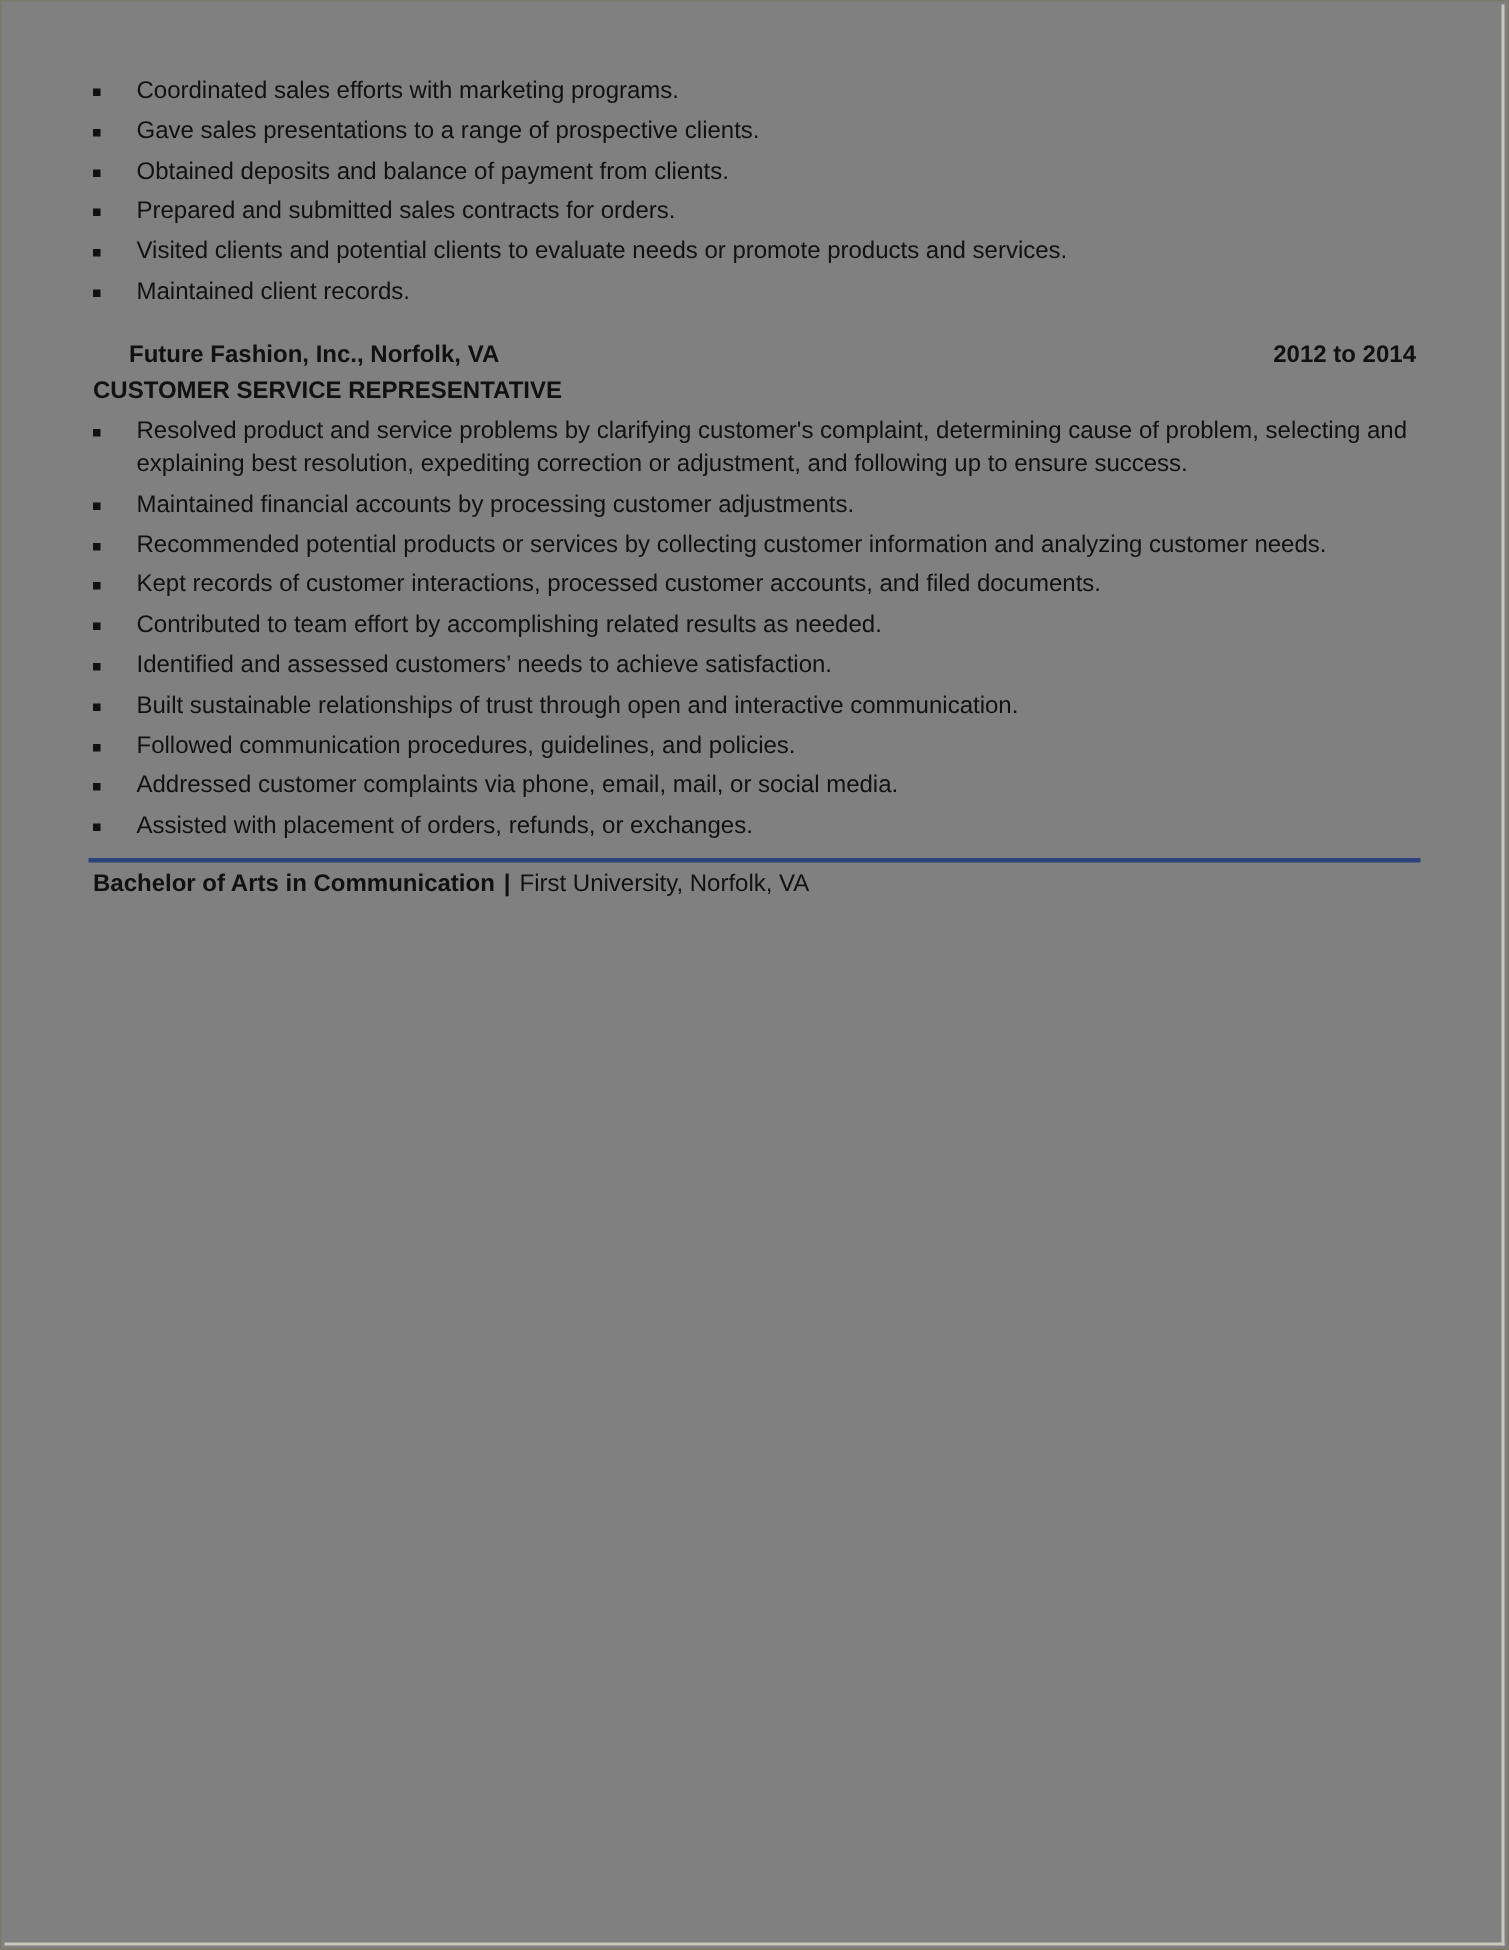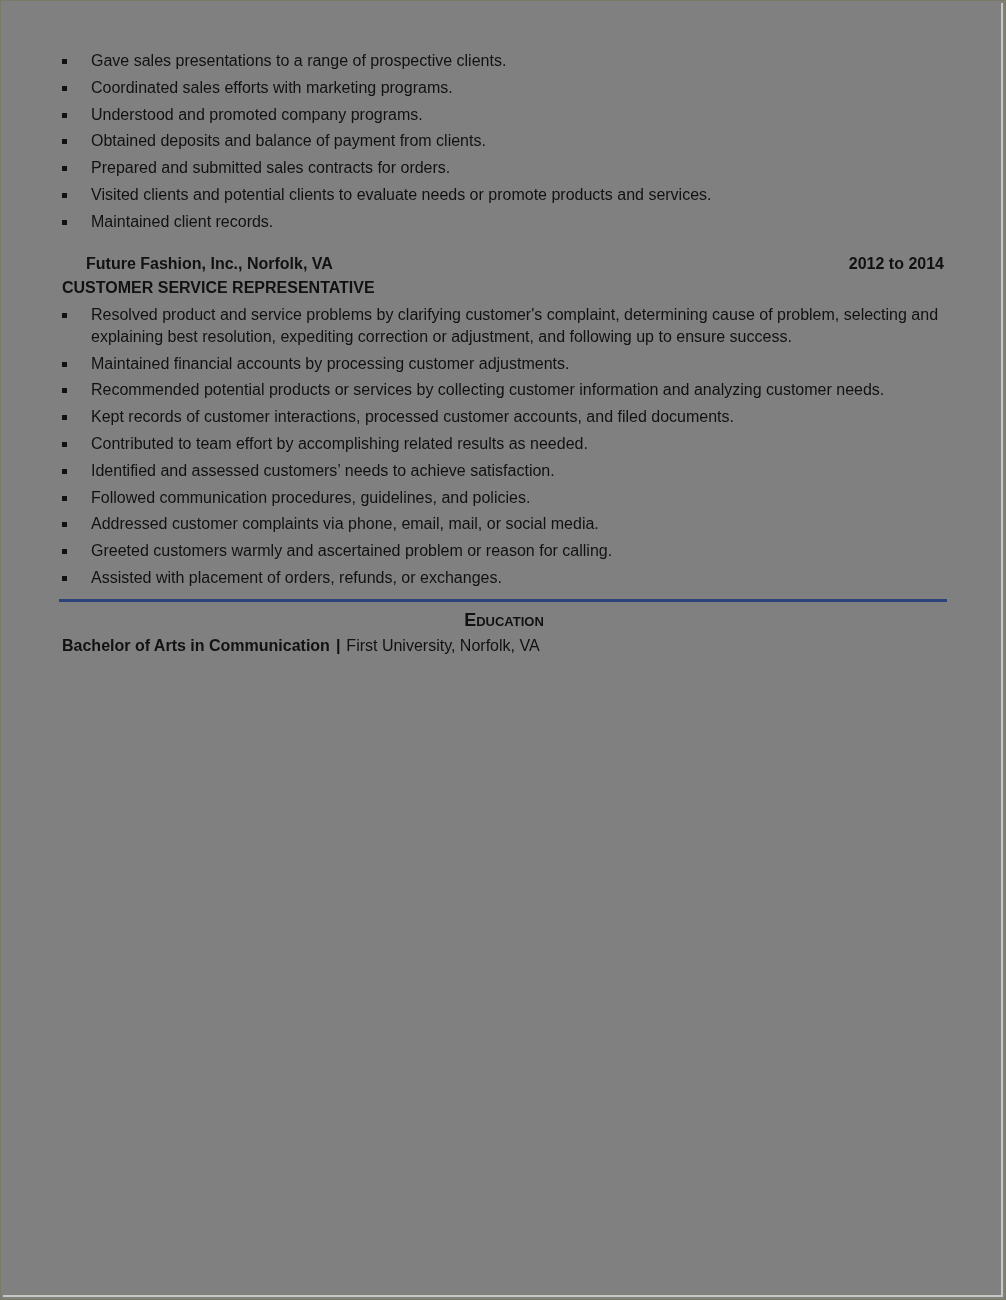--- a/index.html
+++ b/index.html
@@ -80,48 +80,46 @@
 <body>
 
 <div class="frame">
   <div class="frame-inner"></div>
 </div>
 
 <div class="page">
 
 
   <ul class="bullets list1">
+    <li>Coordinated sales efforts with marketing programs.</li>
     <li>Gave sales presentations to a range of prospective clients.</li>
-    <li>Coordinated sales efforts with marketing programs.</li>
-    <li>Understood and promoted company programs.</li>
     <li>Obtained deposits and balance of payment from clients.</li>
     <li>Prepared and submitted sales contracts for orders.</li>
     <li>Visited clients and potential clients to evaluate needs or promote products and services.</li>
     <li>Maintained client records.</li>
   </ul>
 
   <div class="job-head">
     <span class="company">Future Fashion, Inc., Norfolk, VA</span>
     <span class="dates">2012 to 2014</span>
   </div>
   <div class="job-title">CUSTOMER SERVICE REPRESENTATIVE</div>
 
   <ul class="bullets">
     <li>Resolved product and service problems by clarifying customer's complaint, determining cause of problem, selecting and explaining best resolution, expediting correction or adjustment, and following up to ensure success.</li>
     <li>Maintained financial accounts by processing customer adjustments.</li>
     <li>Recommended potential products or services by collecting customer information and analyzing customer needs.</li>
     <li>Kept records of customer interactions, processed customer accounts, and filed documents.</li>
     <li>Contributed to team effort by accomplishing related results as needed.</li>
     <li>Identified and assessed customers’ needs to achieve satisfaction.</li>
+    <li>Built sustainable relationships of trust through open and interactive communication.</li>
     <li>Followed communication procedures, guidelines, and policies.</li>
     <li>Addressed customer complaints via phone, email, mail, or social media.</li>
-    <li>Greeted customers warmly and ascertained problem or reason for calling.</li>
     <li>Assisted with placement of orders, refunds, or exchanges.</li>
   </ul>
 
   <div class="divider"></div>
 
-  <div class="edu-title">Education</div>
   <div class="edu-line">
     <span class="degree">Bachelor of Arts in Communication</span><span class="bar">|</span><span>First University, Norfolk, VA</span>
   </div>
 
 </div>
 
 </body></html>

